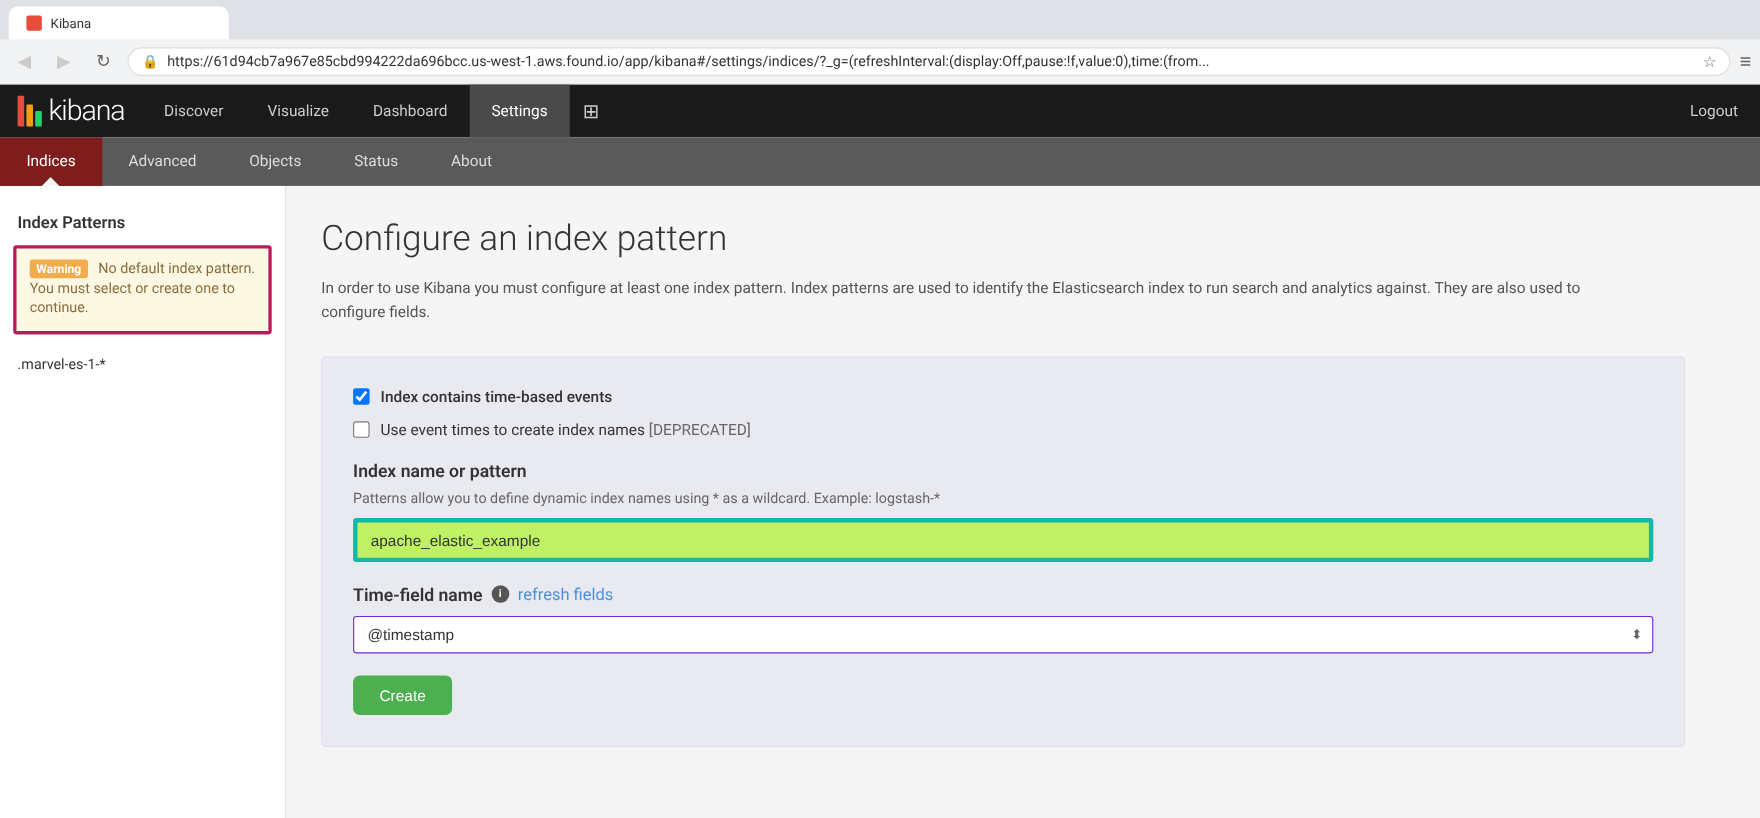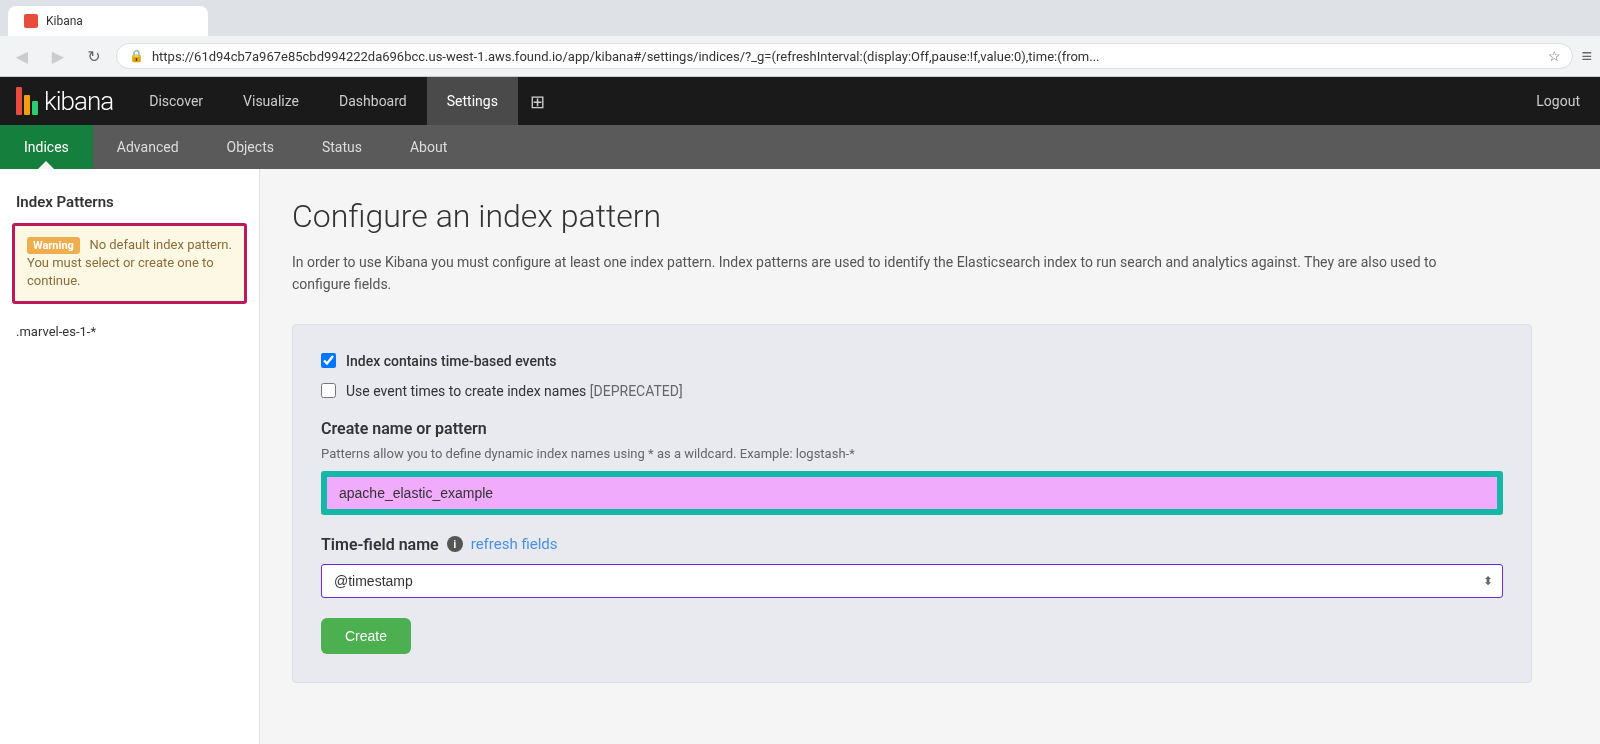--- a/index.html
+++ b/index.html
@@ -30,21 +30,21 @@
     .kibana-text { color: #fff; font-size: 26px; font-weight: 300; margin-left: 6px; letter-spacing: -1px; }
     .main-nav { display: flex; align-items: center; flex: 1; }
     .main-nav-item { color: #ccc; text-decoration: none; padding: 0 20px; height: 48px; display: flex; align-items: center; font-size: 14px; cursor: pointer; }
     .main-nav-item.active { color: #fff; background: #4a4a4a; }
     .apps-grid-btn { color: #ccc; padding: 0 12px; cursor: pointer; font-size: 18px; }
     .logout-btn { margin-left: auto; color: #ccc; padding: 0 20px; height: 48px; display: flex; align-items: center; cursor: pointer; font-size: 14px; }
 
     
     .settings-subnav { background: #5a5a5a; display: flex; align-items: center; height: 44px; padding: 0 0; position: relative; }
     .subnav-item { color: #ddd; padding: 0 24px; height: 44px; display: flex; align-items: center; cursor: pointer; font-size: 14px; }
-    .subnav-item.active { color: #fff; background: #15803d; position: relative; }
+    .subnav-item.active { color: #fff; background: #7f1d1d; position: relative; }
     .subnav-item.active::after { content: ''; position: absolute; bottom: 0; left: 50%; transform: translateX(-50%); width: 0; height: 0; border-left: 8px solid transparent; border-right: 8px solid transparent; border-bottom: 8px solid #f5f5f5; }
 
     
     .content-area { display: flex; min-height: calc(744px - 48px - 44px - 36px - 36px); background: #f5f5f5; }
 
     
     .sidebar { width: 260px; background: #fff; border-right: 1px solid #e0e0e0; padding: 16px 0; min-height: 100%; }
     .sidebar-title { font-size: 15px; font-weight: 600; color: #333; padding: 8px 16px 12px; }
     .sidebar-warning { background: #fcf8e3; border: 3px solid #be185d; border-radius: 3px; margin: 0 12px 12px; padding: 10px 12px; }
     .warning-badge { background: #f0ad4e; color: #fff; font-size: 11px; font-weight: bold; padding: 2px 6px; border-radius: 3px; margin-right: 6px; }
@@ -59,21 +59,21 @@
     
     .form-card { background: #e8eaf0; border: 1px solid #dde; border-radius: 4px; padding: 28px 28px 28px; max-width: 1240px; }
     .checkbox-row { display: flex; align-items: center; gap: 10px; margin-bottom: 14px; }
     .checkbox-row input[type="checkbox"] { width: 15px; height: 15px; cursor: pointer; }
     .checkbox-label { font-size: 14px; font-weight: 500; color: #333; }
     .checkbox-label.deprecated { font-weight: normal; }
     .deprecated-tag { color: #666; font-weight: normal; }
 
     .form-section-title { font-size: 16px; font-weight: 600; color: #333; margin-bottom: 8px; margin-top: 20px; }
     .form-hint { font-size: 13px; color: #666; margin-bottom: 10px; }
-    .form-input { width: 100%; padding: 8px 12px; border: 6px solid #14b8a6; border-radius: 3px; font-size: 14px; color: #333; background: #f0abfc; }
+    .form-input { width: 100%; padding: 8px 12px; border: 4px solid #14b8a6; border-radius: 3px; font-size: 14px; color: #333; background: #bef264; }
 
     .field-row { display: flex; align-items: center; gap: 8px; margin-bottom: 10px; margin-top: 20px; }
     .field-label { font-size: 16px; font-weight: 600; color: #333; }
     .info-icon { width: 16px; height: 16px; background: #555; color: #fff; border-radius: 50%; font-size: 10px; display: flex; align-items: center; justify-content: center; cursor: pointer; font-weight: bold; }
     .refresh-link { color: #4a90e2; text-decoration: none; cursor: pointer; font-size: 15px; }
 
     .select-wrapper { position: relative; }
     .form-select { width: 100%; padding: 8px 32px 8px 12px; border: 1px solid #6d28d9; border-radius: 3px; font-size: 14px; color: #333; background: #fff; appearance: none; -webkit-appearance: none; cursor: pointer; }
     .select-arrow { position: absolute; right: 10px; top: 50%; transform: translateY(-50%); color: #666; pointer-events: none; font-size: 12px; }
 
@@ -156,21 +156,21 @@
       
       <div class="checkbox-row">
         <input type="checkbox" id="cb2" style="">
         <label for="cb2" class="checkbox-label deprecated">
           <span>Use event times to create index names</span>
           <span class="deprecated-tag">[DEPRECATED]</span>
         </label>
       </div>
 
       
-      <div class="form-section-title">Create name or pattern</div>
+      <div class="form-section-title">Index name or pattern</div>
       <div class="form-hint">Patterns allow you to define dynamic index names using * as a wildcard. Example: logstash-*</div>
       <input type="text" class="form-input" placeholder="logstash-*" value="apache_elastic_example" style="">
 
       
       <div class="field-row">
         <span class="field-label">Time-field name</span>
         <div class="info-icon">i</div>
         <a class="refresh-link">refresh fields</a>
       </div>
 

